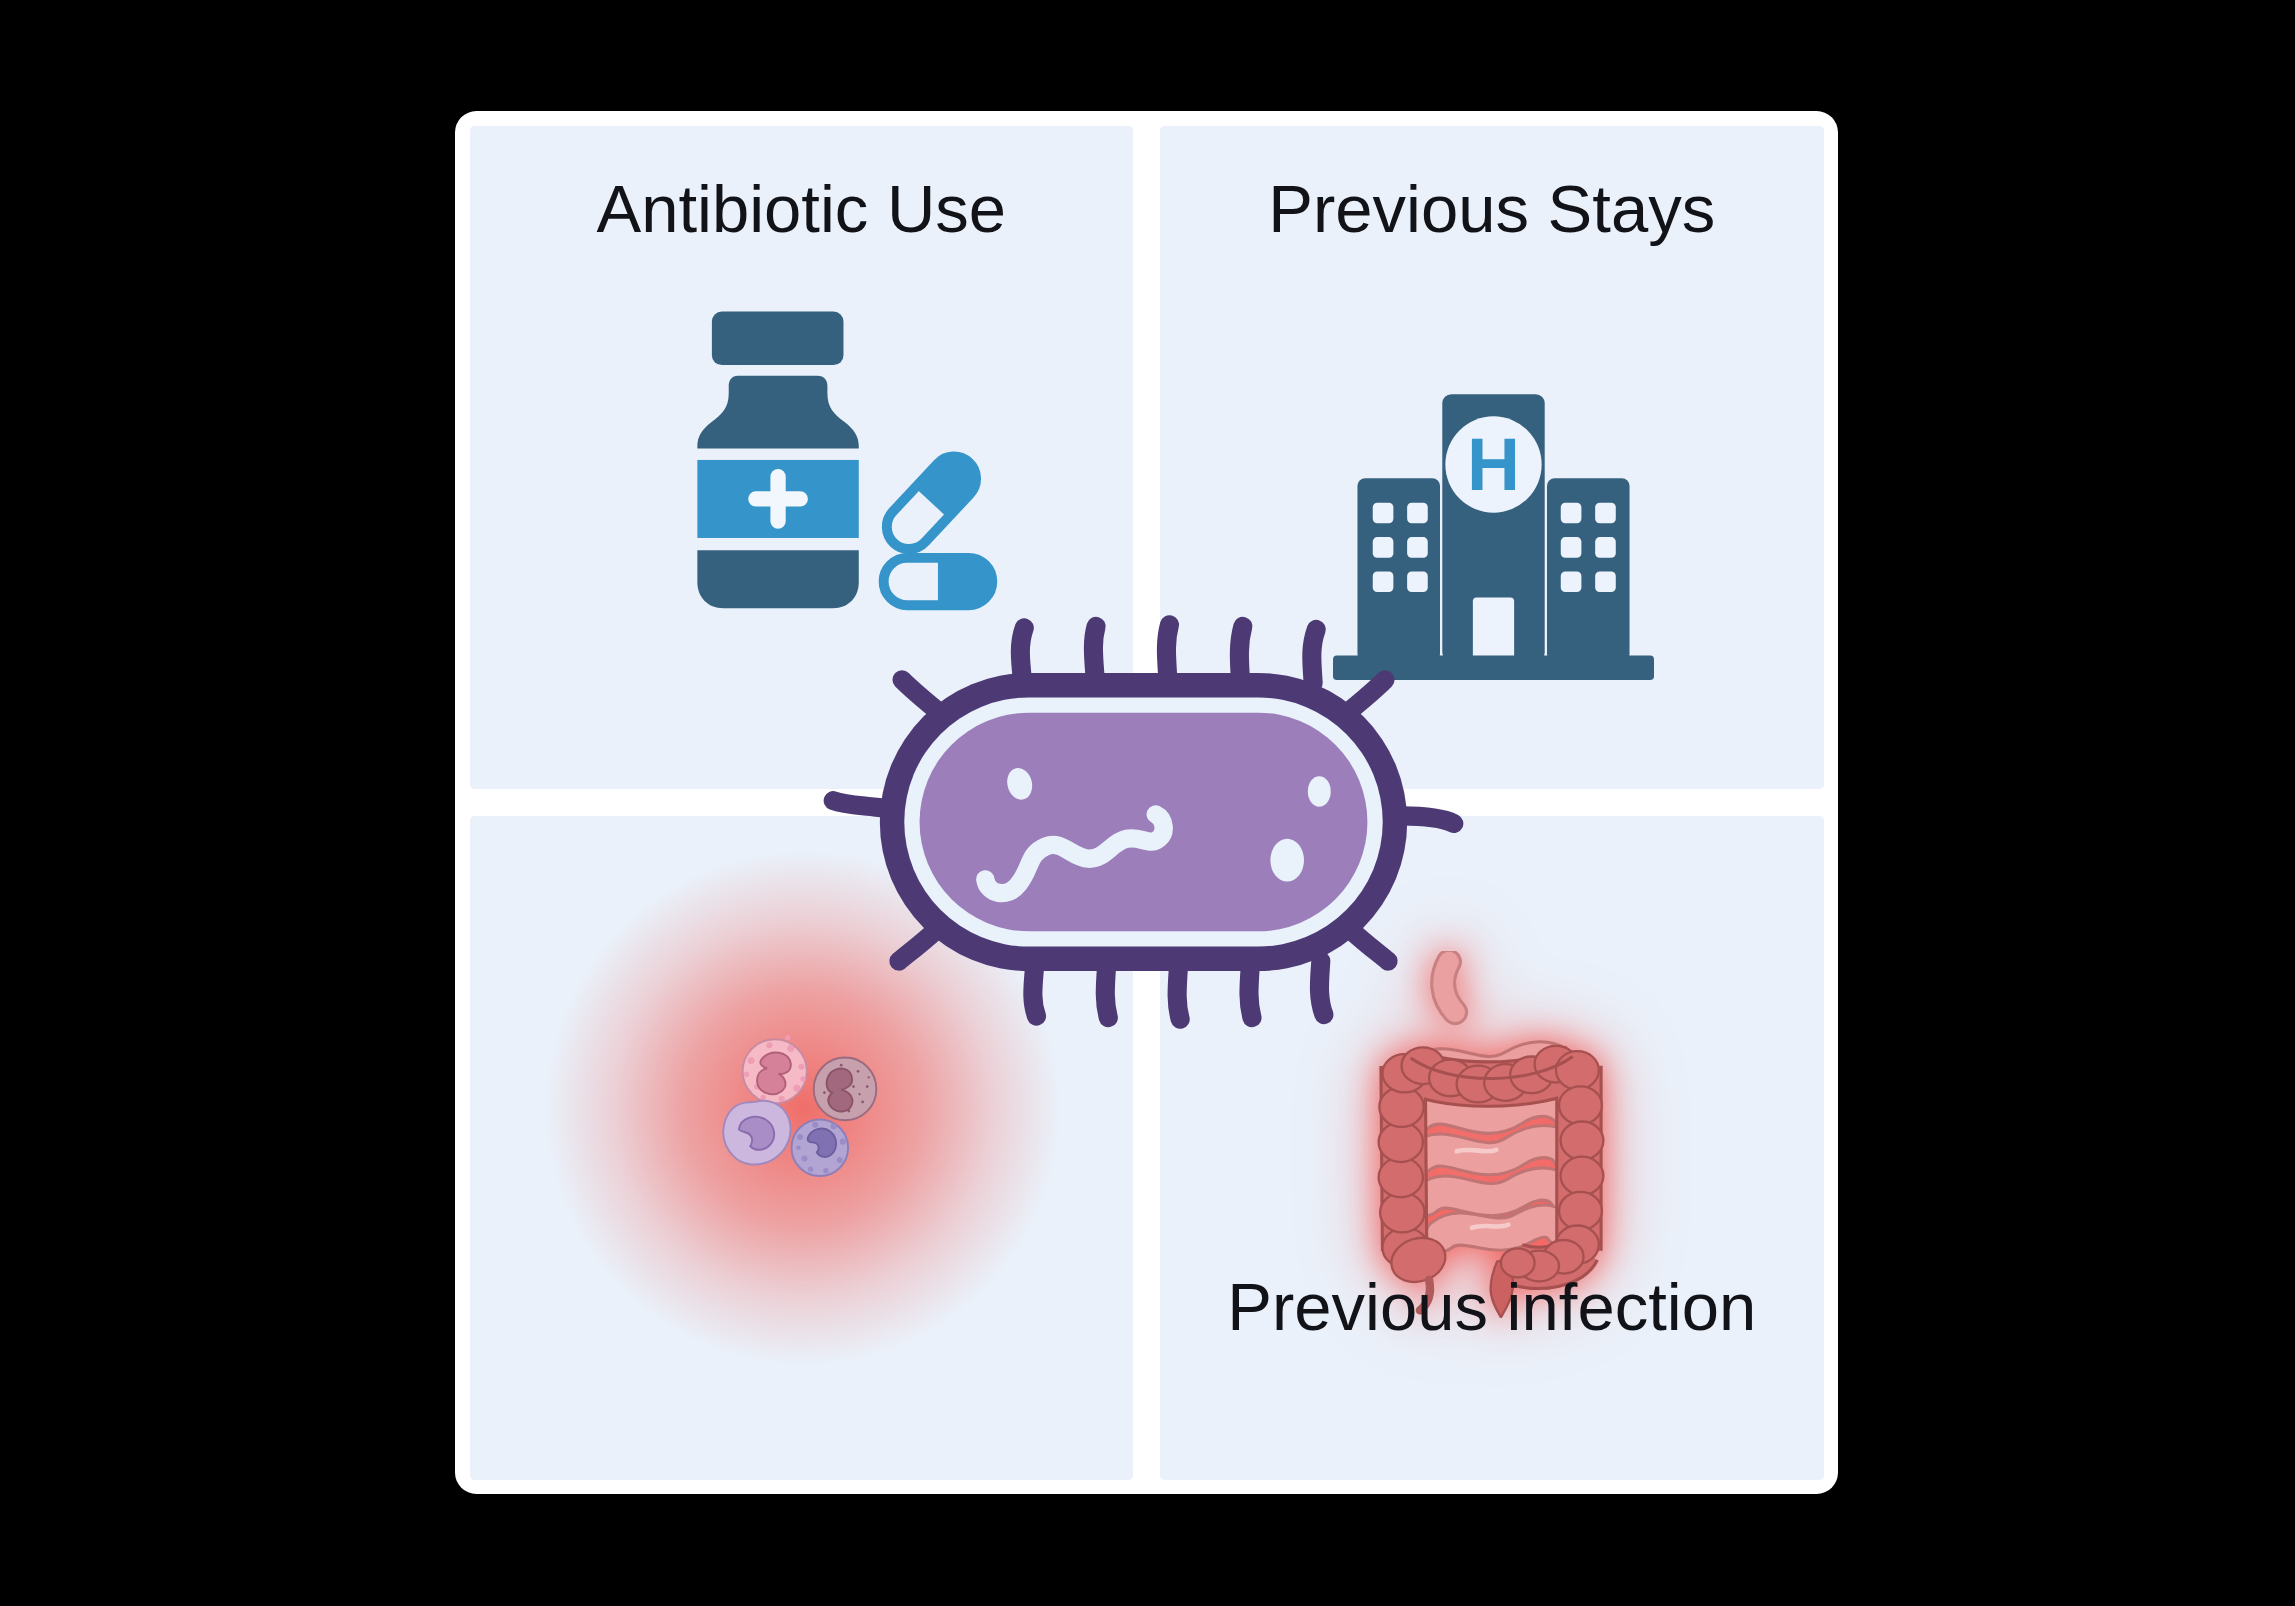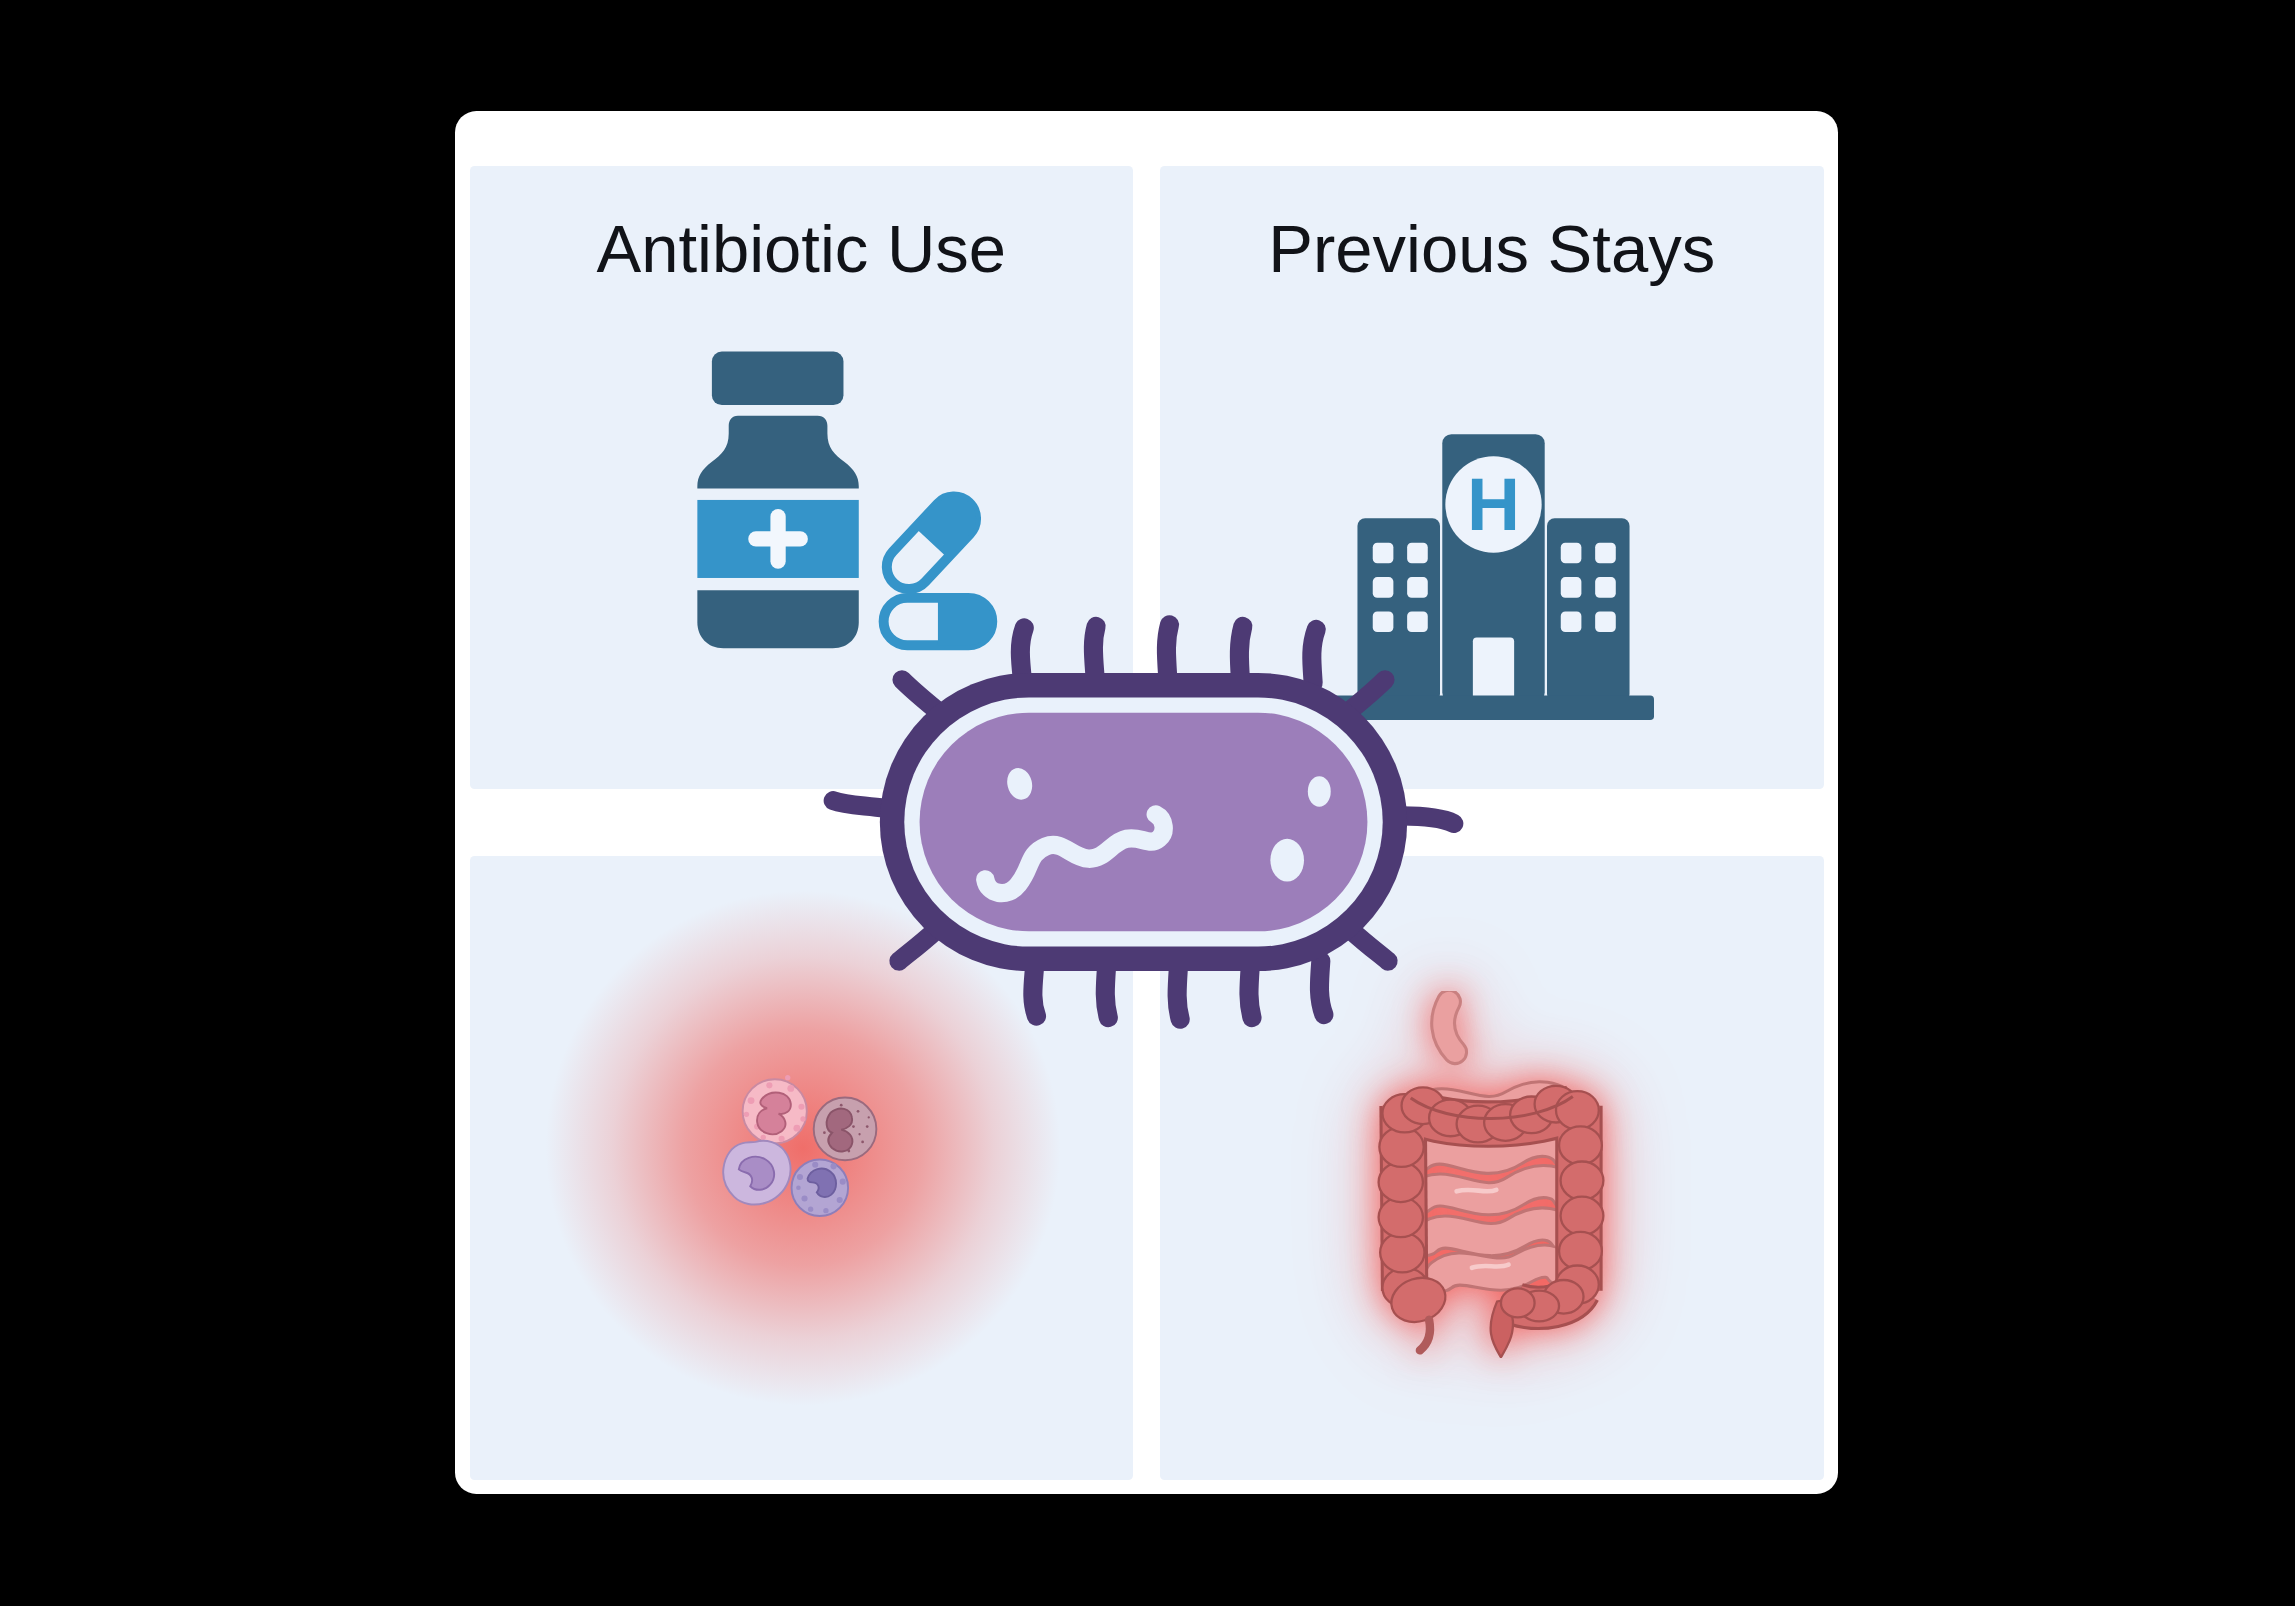--- a/index.html
+++ b/index.html
@@ -1,21 +1,21 @@
 <!DOCTYPE html>
 <html style="font-size:12.2px"><head>
 <meta charset="utf-8">
 <style>
   html,body{margin:0;padding:0;width:2295px;height:1607px;background:#000;overflow:hidden;
     font-family:"Liberation Sans", sans-serif;}
   .stage{position:relative;width:2295px;height:1607px;background:#000;}
   .card{position:absolute;left:455px;top:111px;width:1383px;height:1383px;background:#fff;
     border-radius:21.4px;box-sizing:border-box;padding:14.5px;
     display:grid;grid-template-columns:1fr 1fr;grid-template-rows:1fr 1fr;gap:27px;}
-  .panel{background:#eaf1fa;border-radius:4.6px;position:relative;overflow:hidden;margin-top:40px;}
+  .panel{background:#eaf1fa;border-radius:4.6px;position:relative;overflow:hidden;}
   .panel-title{position:absolute;left:0;width:100%;text-align:center;color:#111318;
     font-size:67px;line-height:86px;font-weight:400;letter-spacing:0;}
   .t-top{top:40px;}
   .t-bl{top:456px;}
   .t-br{top:448px;}
   .title-wrap{margin:0 auto;max-width:627px;}
   .icon-abs{position:absolute;}
   .cell-glow{position:absolute;left:73px;top:32px;width:520px;height:520px;border-radius:50%;
     background:radial-gradient(circle,
       rgba(240,96,90,0.90) 0%,
@@ -217,20 +217,23 @@
           <ellipse cx="270" cy="400" rx="26" ry="22"></ellipse>
             <ellipse cx="238" cy="412" rx="26" ry="20"></ellipse>
           <ellipse cx="210" cy="408" rx="22" ry="19"></ellipse>
           <ellipse cx="80" cy="404" rx="36" ry="28" transform="rotate(-18 80 404)"></ellipse>
         </g>
 
         <path d="M70 140 C120 176 230 176 282 138" fill="none" stroke="#a65050" stroke-width="4"></path>
 
         <path d="M94 430 C98 450 92 462 82 470" fill="none" stroke="#b05b5b" stroke-width="11" stroke-linecap="round"></path>
       </svg>
+      <div class="panel-title t-br">
+        <div class="title-wrap">Previous infection</div>
+      </div>
     </div>
 
     <svg class="bacterium" viewBox="0 0 840 560">
 
       <g fill="none" stroke="#4d3a74" stroke-width="25" stroke-linecap="round">
         <path d="M262 98 C259 70 256 48 264 26"></path>
         <path d="M357 96 C355 66 352 46 358 24"></path>
         <path d="M452 95 C450 64 448 44 454 22"></path>
         <path d="M547 96 C545 66 544 46 550 24"></path>
         <path d="M642 98 C640 70 638 50 646 28"></path>

